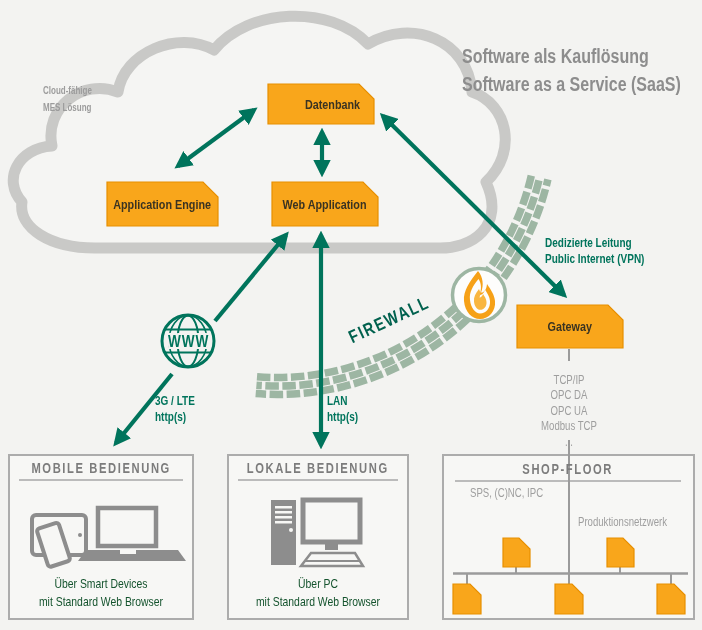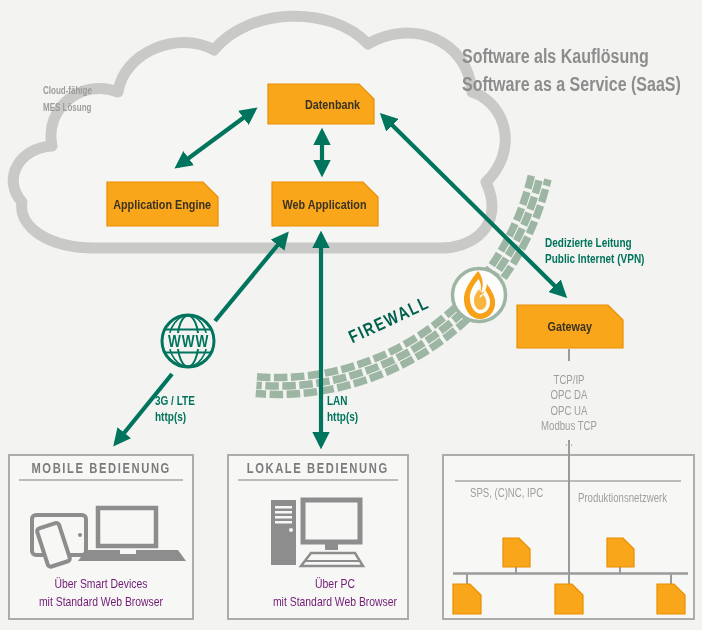--- a/index.html
+++ b/index.html
@@ -25,26 +25,26 @@
   .lan{left:327px;top:393px;}
   .www{left:158px;top:332px;width:62px;text-align:center;font-size:17px;font-weight:bold;color:#00745C;
        letter-spacing:1px;
        text-shadow:-2px -2px 0 #F3F3F1,2px -2px 0 #F3F3F1,-2px 2px 0 #F3F3F1,2px 2px 0 #F3F3F1,
                    0 -2px 0 #F3F3F1,0 2px 0 #F3F3F1,-2px 0 0 #F3F3F1,2px 0 0 #F3F3F1;}
   .protocols{left:509px;top:365px;width:120px;text-align:center;font-size:12px;color:#9E9E9E;line-height:15.4px;margin-top:8px;}
   .phead{text-align:center;font-size:14px;font-weight:bold;color:#7C7C7C;letter-spacing:2px;text-decoration:underline;}
   .ph-m{left:9px;top:460px;width:184px;}
   .ph-l{left:228px;top:460px;width:180px;}
   .ph-s{left:443px;top:461px;width:250px;}
-  .pcap{text-align:center;font-size:13px;color:#701a75;line-height:18px;}
+  .pcap{text-align:center;font-size:13px;color:#14532d;line-height:18px;}
   .pc-m{left:9px;top:575px;width:184px;}
-  .pc-l{left:245px;top:575px;width:180px;}
+  .pc-l{left:228px;top:575px;width:180px;}
   .gsmall{font-size:12px;color:#9E9E9E;}
   .sps{left:470px;top:486px;}
-  .pnet{left:578px;top:491px;}
+  .pnet{left:578px;top:515px;}
 </style>
 </head>
 <body>
 
 <div id="stage">
 
 <svg id="gfx" width="702" height="630" viewBox="0 0 702 630">
   <defs>
     <marker id="ahE" viewBox="0 0 10 10" refX="7.5" refY="5" markerWidth="4.2" markerHeight="4.2" orient="auto">
       <path d="M0,0 L10,5 L0,10 Z" fill="#00745C"></path>
@@ -213,20 +213,23 @@
   <span class="cx">Modbus TCP</span>
   <span class="cx">...</span>
 </div>
 
 <div class="lbl phead ph-m">
   <span class="cx">MOBILE BEDIENUNG</span>
 </div>
 <div class="lbl phead ph-l">
   <span class="cx">LOKALE BEDIENUNG</span>
 </div>
+<div class="lbl phead ph-s">
+  <span class="cx">SHOP-FLOOR</span>
+</div>
 
 <div class="lbl pcap pc-m blk">
   <span class="cx">Über Smart Devices</span>
   <span class="cx">mit Standard Web Browser</span>
 </div>
 <div class="lbl pcap pc-l blk">
   <span class="cx">Über PC</span>
   <span class="cx">mit Standard Web Browser</span>
 </div>
 

